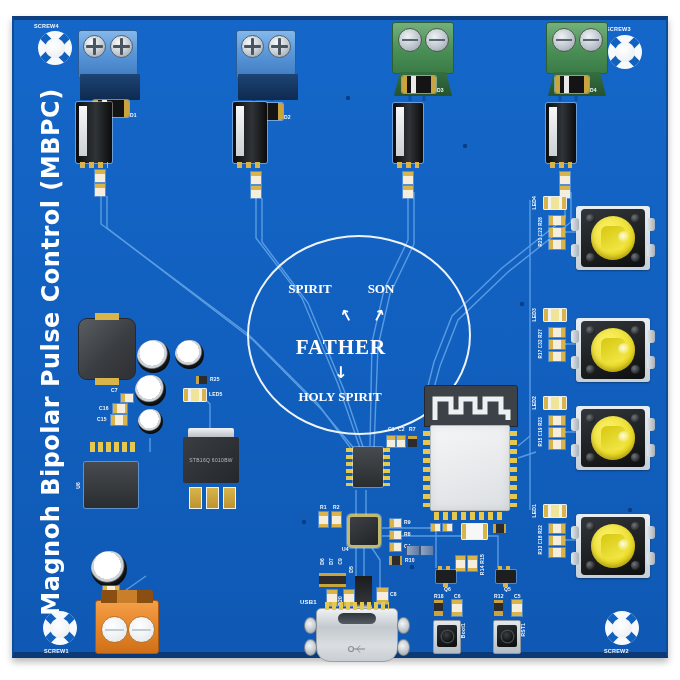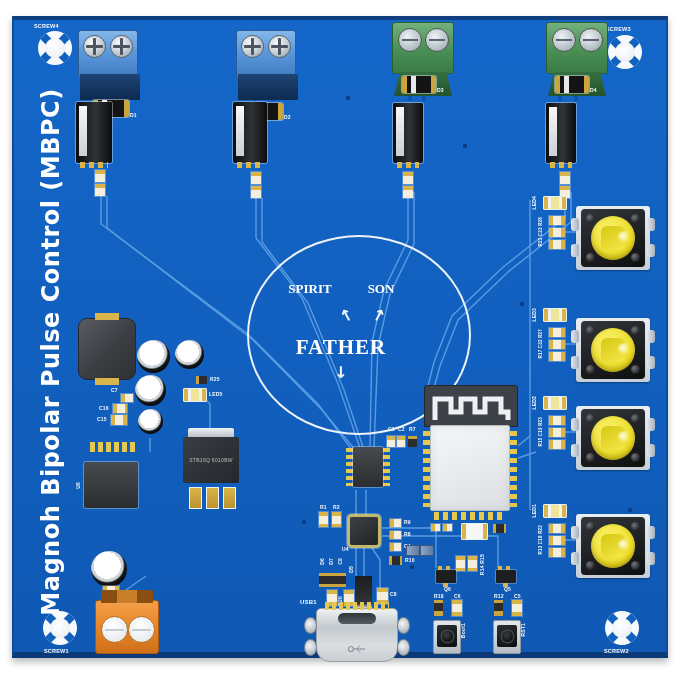--- a/index.html
+++ b/index.html
@@ -257,20 +257,21 @@
   <div class="rv" style="left:560px;top:172px;height:12px"></div>
   <div class="rv" style="left:560px;top:186px;height:12px"></div>
 
   <div class="halo"></div>
   <div class="tri" style="left:275px;top:281px;width:70px;font-size:13px">SPIRIT</div>
   <div class="tri" style="left:352px;top:281px;width:58px;font-size:13px">SON</div>
   <div class="arrow" style="left:340px;top:306px;transform:rotate(-28deg)">↑</div>
   <div class="arrow" style="left:372px;top:306px;transform:rotate(28deg)">↑</div>
   <div class="tri" style="left:281px;top:335px;width:120px;font-size:21px;letter-spacing:1px">FATHER</div>
   <div class="arrow" style="left:334px;top:363px">↓</div>
+  <div class="tri" style="left:270px;top:389px;width:140px;font-size:13px">HOLY SPIRIT</div>
 
   <div class="inductor"></div>
   <div class="ecap" style="left:137px;top:340px;width:33px;height:33px"></div>
   <div class="ecap" style="left:175px;top:340px;width:29px;height:29px"></div>
   <div class="ecap" style="left:135px;top:375px;width:31px;height:31px"></div>
   <div class="ecap" style="left:138px;top:409px;width:25px;height:25px"></div>
   <div class="rdh" style="left:196px;top:376px;width:11px;height:8px"></div>
   <div class="lbl s5" style="left:210px;top:377px">R25</div>
   <div class="ledp" style="left:183px;top:388px"></div>
   <div class="lbl s5" style="left:209px;top:392px">LED5</div>

